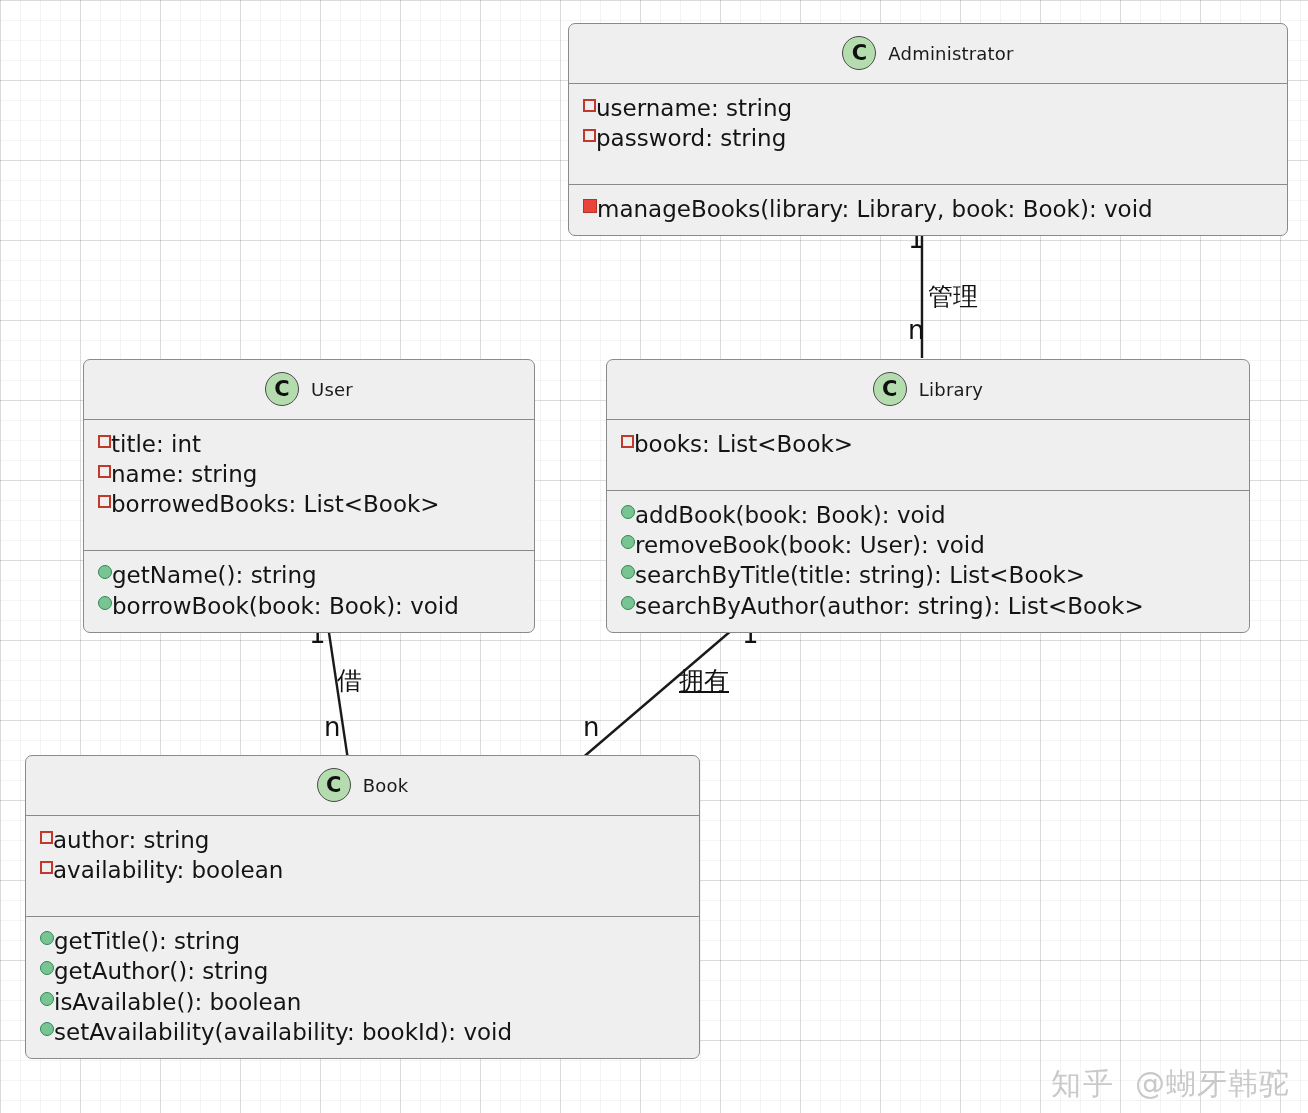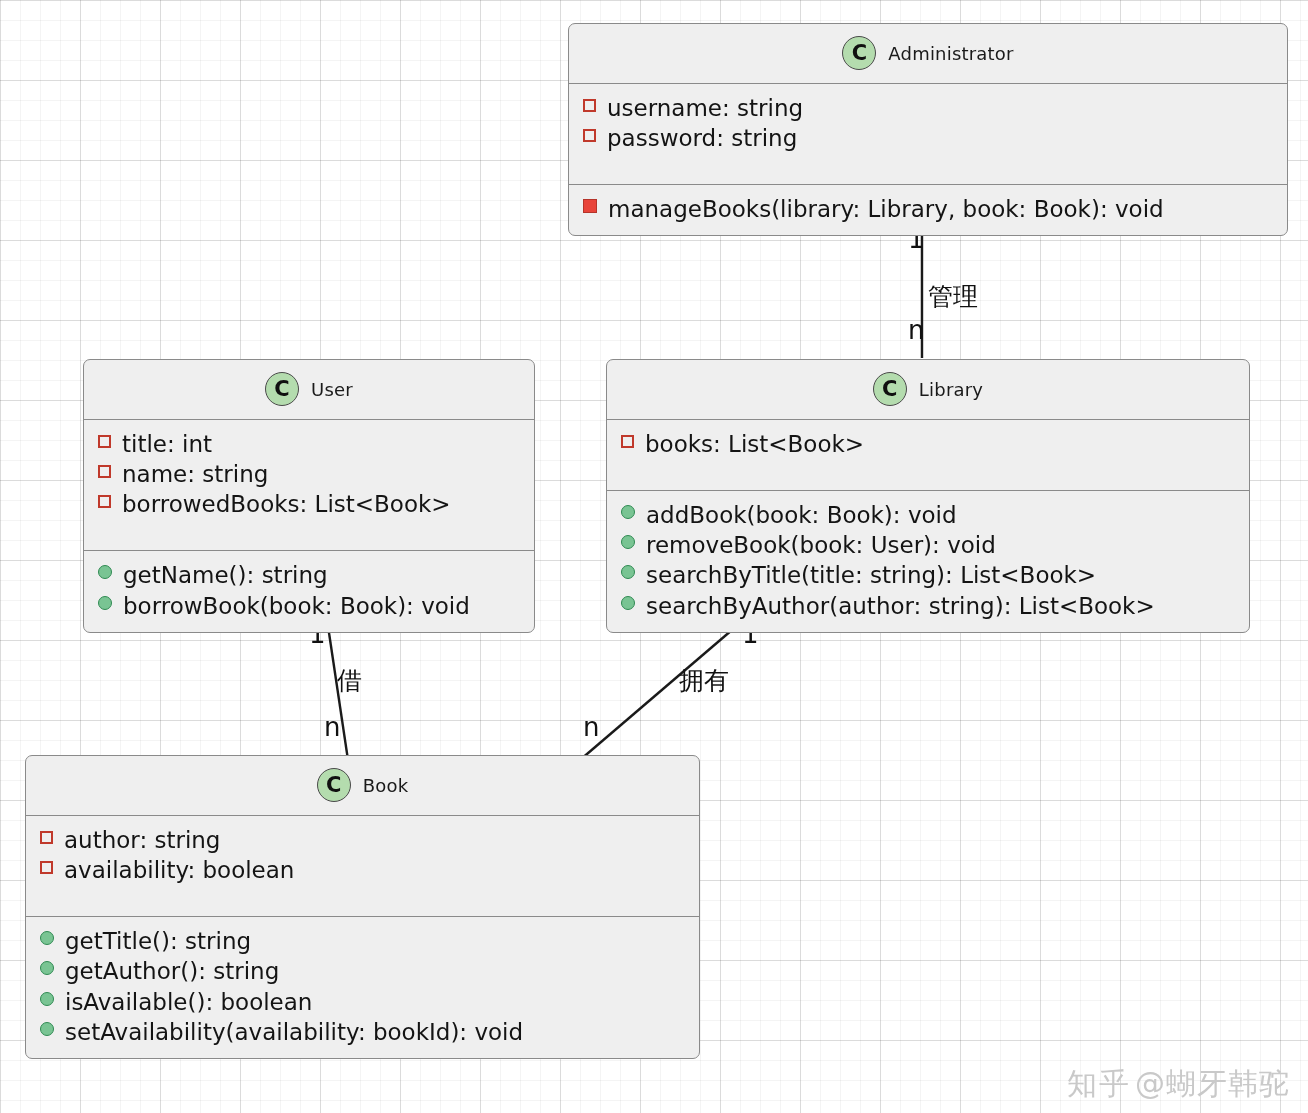--- a/index.html
+++ b/index.html
@@ -85,21 +85,20 @@
   }
 
   .uml-section {
     padding: 9px 14px 11px 14px;
   }
   .uml-section + .uml-section { border-top: 1.6px solid #8a8a8a; margin-top: 20px; }
 
   .member {
     display: flex;
     align-items: baseline;
-    gap: 11px;
     font-size: 23px;
     line-height: 1.31;
     color: #141414;
     white-space: nowrap;
   }
 
   
   .mk { flex: 0 0 auto; position: relative; top: -4px; }
 
   .mk-private-attr {
@@ -130,21 +129,21 @@
   .edge-label.mult { font-size: 26px; }
   .edge-label.cjk  { font-size: 25px; font-family: "DejaVu Sans", "Liberation Sans", sans-serif; }
 
   
   #watermark {
     position: absolute;
     right: 18px;
     bottom: 14px;
     display: flex;
     align-items: center;
-    gap: 4px;
+    gap: 20px;
     color: #c9c9c9;
     font-size: 30px;
     line-height: 1;
     user-select: none;
     white-space: nowrap;
   }
   #watermark .wm-brand { letter-spacing: 2px; }
   #watermark .wm-user  { letter-spacing: 1px; }
 </style>
 </head>
@@ -165,21 +164,21 @@
 
   <div class="edge-label mult" style="left:908px; top:226px;">1</div>
   <div class="edge-label cjk" style="left:928px; top:284px;">管理</div>
   <div class="edge-label mult" style="left:908px; top:317px;">n</div>
 
   <div class="edge-label mult" style="left:309px; top:621px;">1</div>
   <div class="edge-label cjk" style="left:337px; top:668px;">借</div>
   <div class="edge-label mult" style="left:324px; top:714px;">n</div>
 
   <div class="edge-label mult" style="left:742px; top:621px;">1</div>
-  <div class="edge-label cjk" style="left:679px; top:668px;">拥有</div>
+  <div class="edge-label cjk" style="left:679px; top:668px;text-decoration:underline;">拥有</div>
   <div class="edge-label mult" style="left:583px; top:714px;">n</div>
 
   <div class="uml-class" style="left:568px; top:23px; width:720px;">
     <div class="uml-header">
       <span class="class-icon">C</span>
       <span class="class-title">Administrator</span>
     </div>
     <div class="uml-section">
       <div class="member">
         <span class="mk mk-private-attr"></span>

